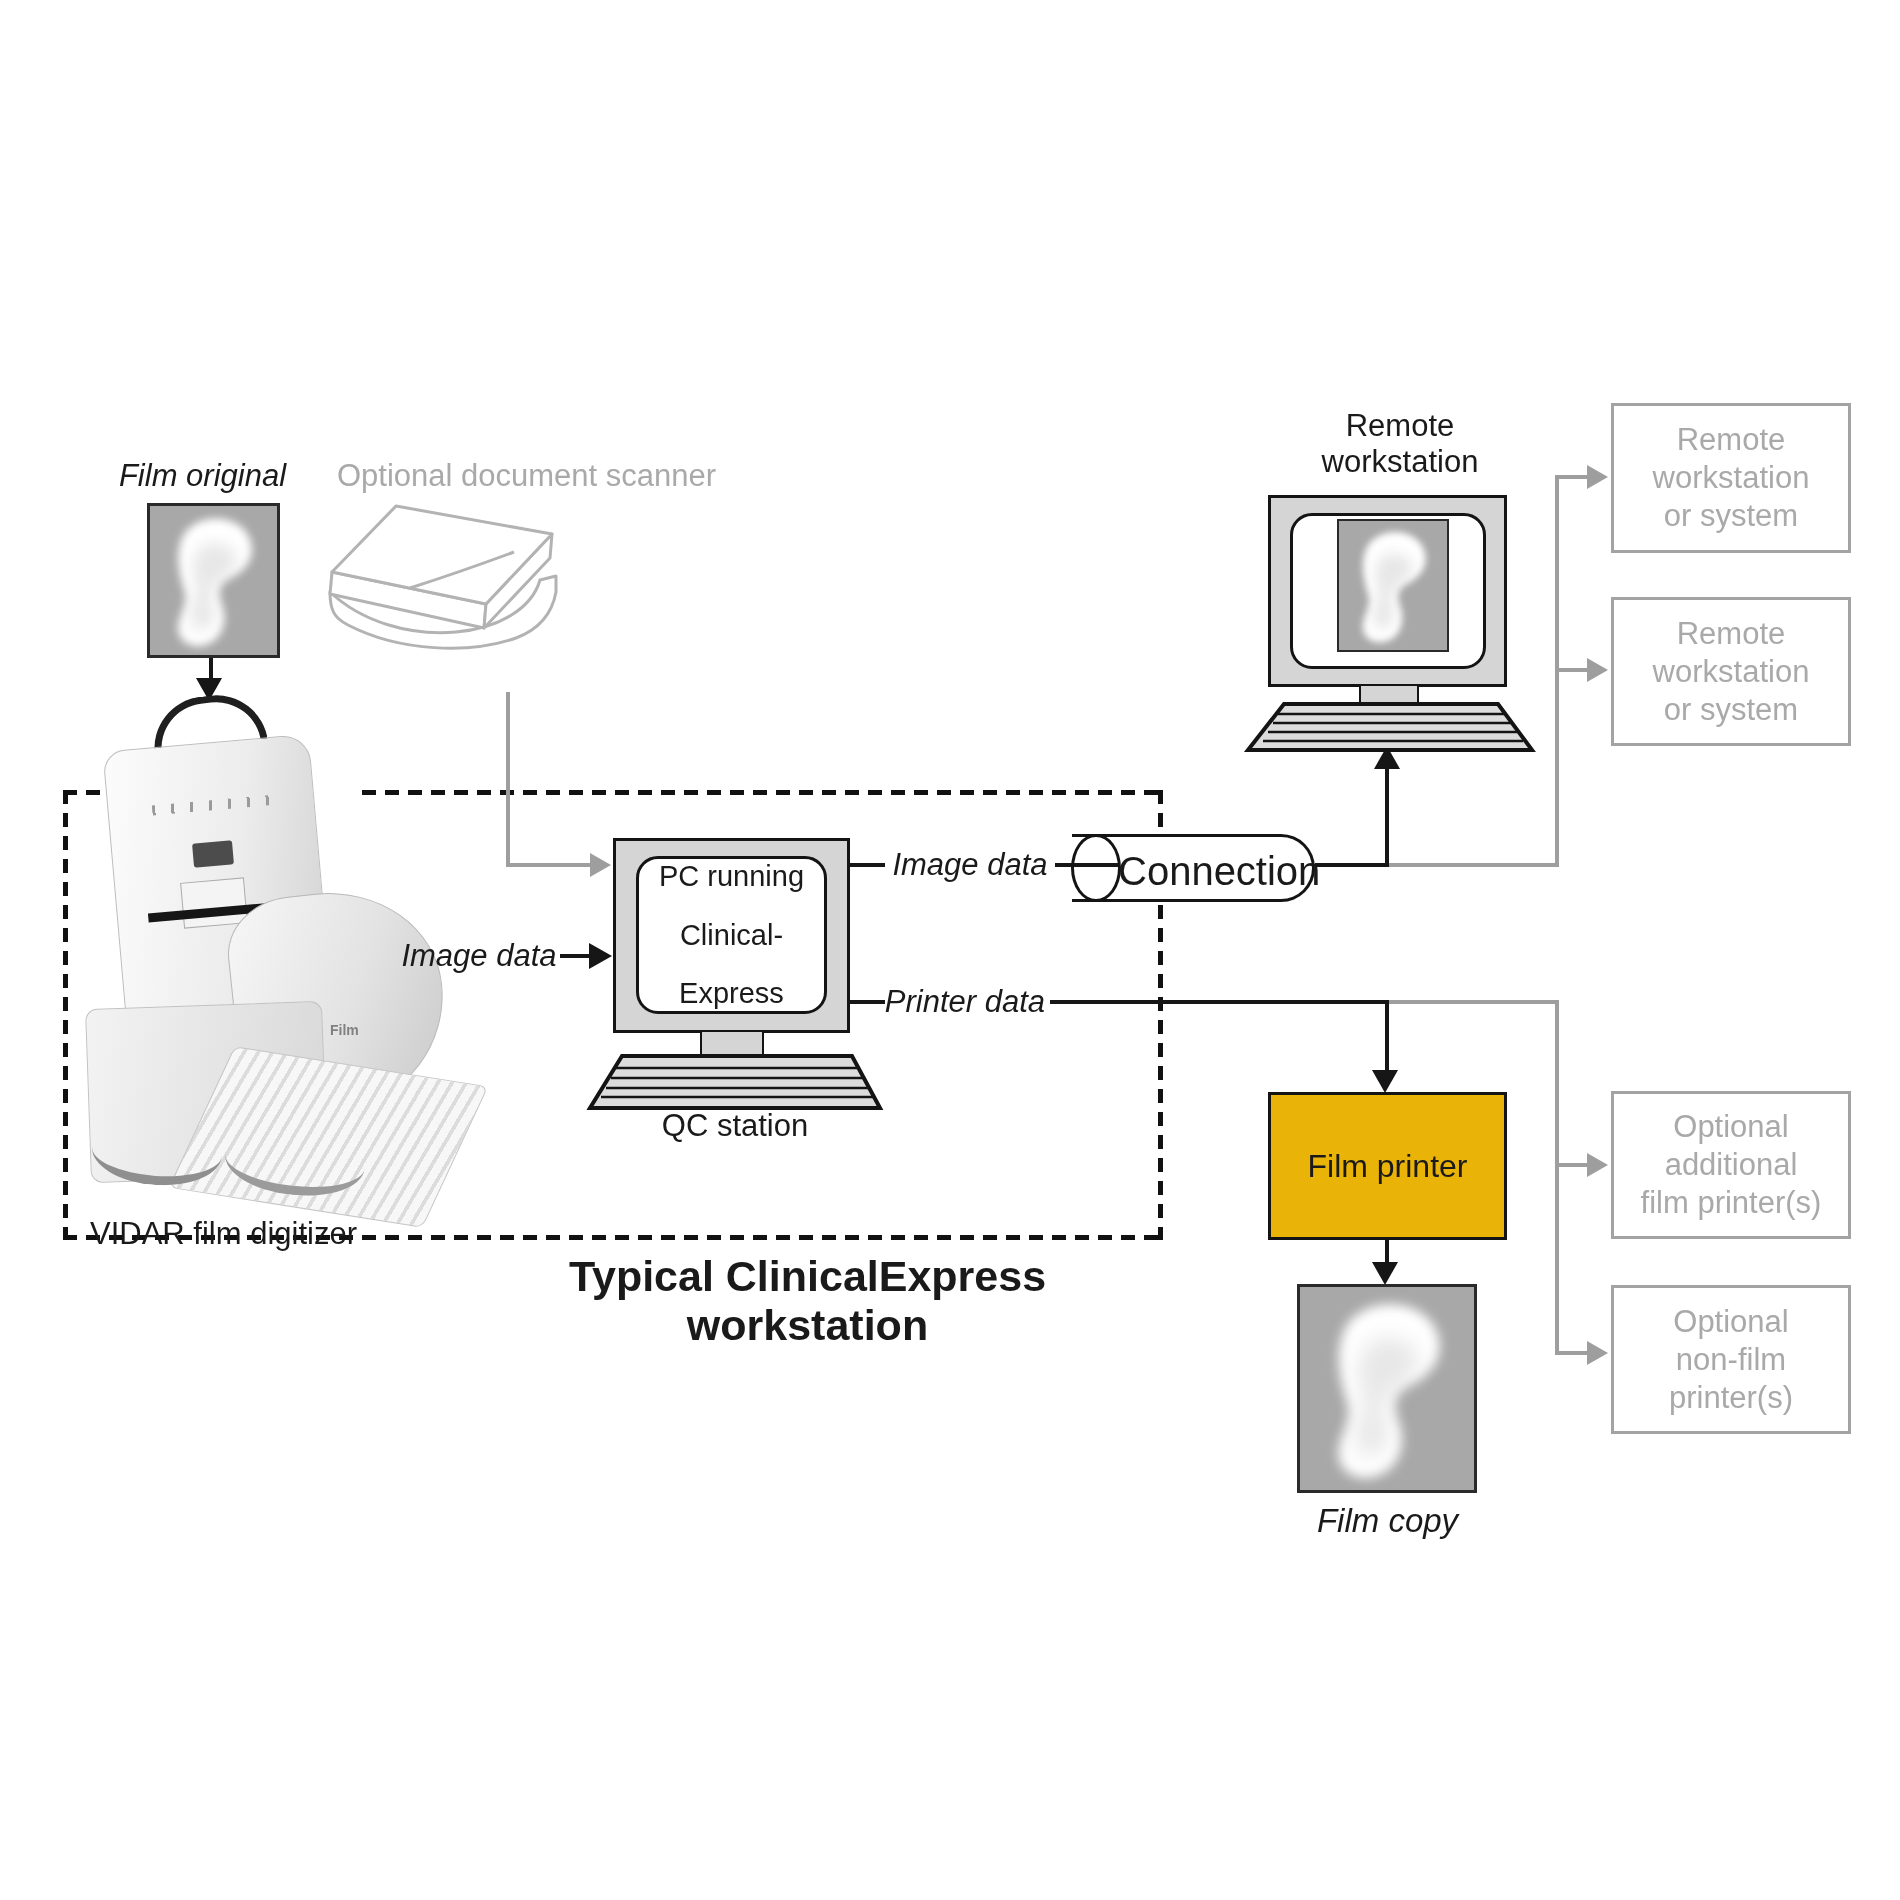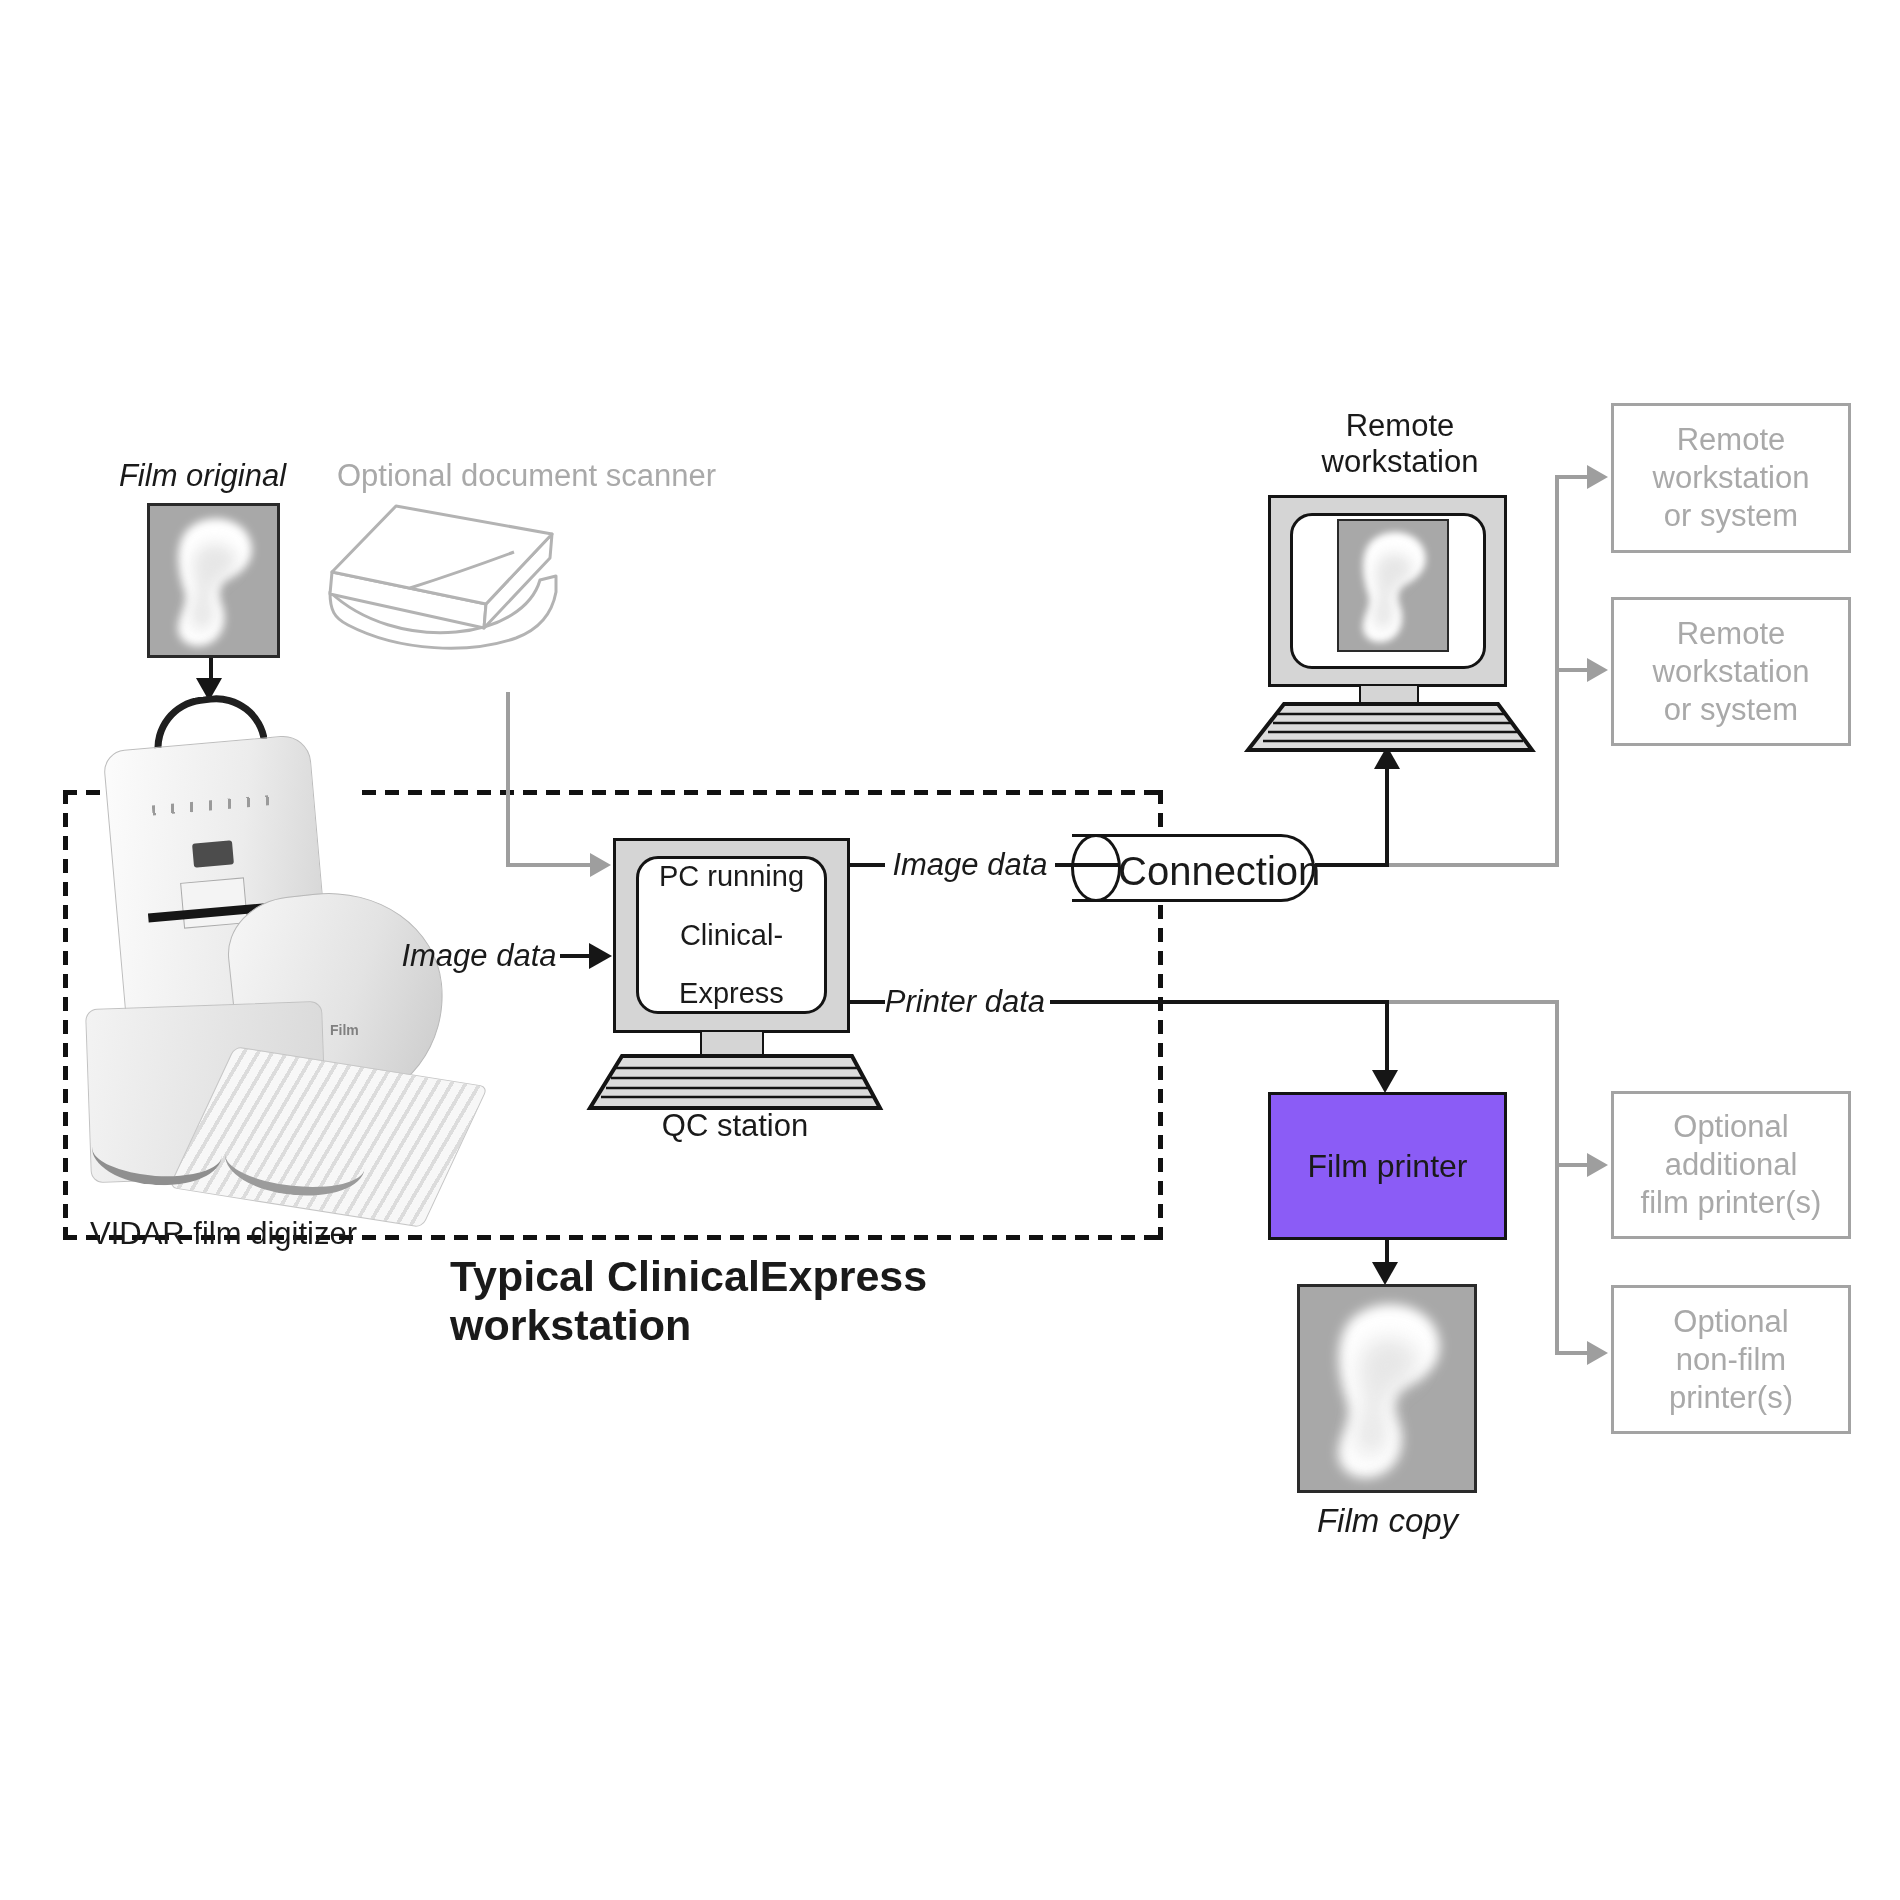--- a/index.html
+++ b/index.html
@@ -175,21 +175,21 @@
   <div class="lh" style="left:1050px;top:1000px;width:339px;"></div>
   <div class="lv" style="left:1385px;top:1002px;height:70px;"></div>
   <div class="ah-d" style="left:1372px;top:1070px;"></div>
   <div class="lh g" style="left:1389px;top:1000px;width:170px;"></div>
   <div class="lv g" style="left:1555px;top:1000px;height:355px;"></div>
   <div class="lh g" style="left:1555px;top:1163px;width:32px;"></div>
   <div class="ah-rg" style="left:1587px;top:1153px;"></div>
   <div class="lh g" style="left:1555px;top:1351px;width:32px;"></div>
   <div class="ah-rg" style="left:1587px;top:1341px;"></div>
 
-  <div class="abs" style="left:1268px;top:1092px;width:233px;height:142px;background:#8b5cf6;border:3px solid #141414;display:flex;align-items:center;justify-content:center;font-size:32px;z-index:5;">
+  <div class="abs" style="left:1268px;top:1092px;width:233px;height:142px;background:#eab308;border:3px solid #141414;display:flex;align-items:center;justify-content:center;font-size:32px;z-index:5;">
     <span>Film printer</span>
   </div>
   <div class="lv" style="left:1385px;top:1240px;height:24px;"></div>
   <div class="ah-d" style="left:1372px;top:1262px;"></div>
 
   <div class="film" style="left:1297px;top:1284px;width:174px;height:203px;">
     <svg viewBox="0 0 133 155" preserveAspectRatio="none">
         <use href="#blobshape"></use>
       </svg>
   </div>
@@ -199,15 +199,15 @@
     <div>Optional</div>
     <div>additional</div>
     <div>film printer(s)</div>
   </div>
   <div class="gbox" style="left:1611px;top:1285px;width:234px;height:143px;">
     <div>Optional</div>
     <div>non-film</div>
     <div>printer(s)</div>
   </div>
 
-  <div class="abs" style="left:450px;top:1252px;width:715px;font-size:43px;font-weight:bold;z-index:6;">Typical ClinicalExpress workstation</div>
+  <div class="abs" style="left:450px;top:1252px;width:715px;text-align:center;font-size:43px;font-weight:bold;z-index:6;">Typical ClinicalExpress workstation</div>
 
 </div>
 
 </body></html>

